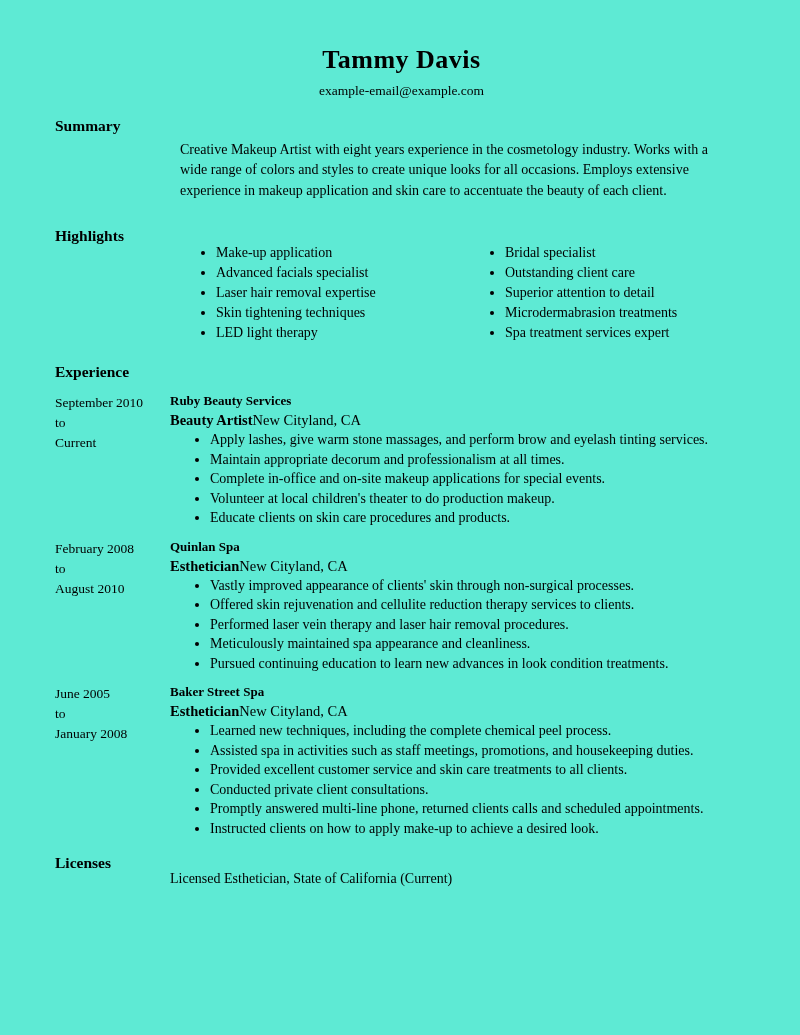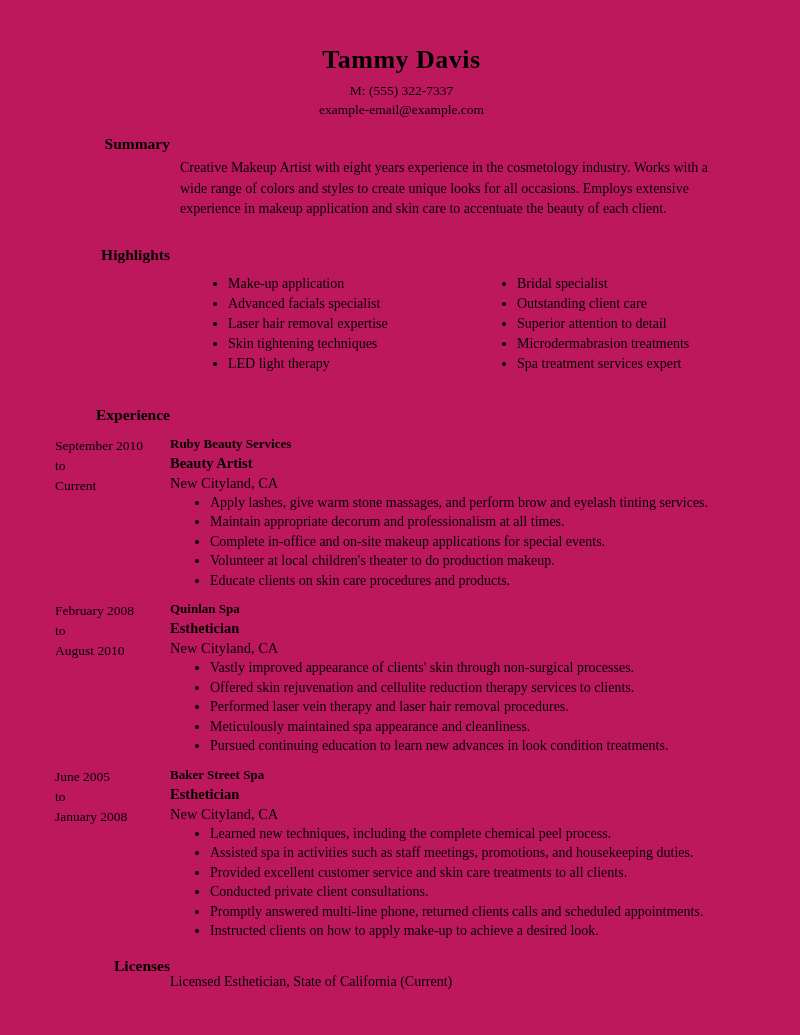--- a/index.html
+++ b/index.html
@@ -5,65 +5,64 @@
   * { box-sizing: border-box; }
   html, body { margin: 0; padding: 0; background: #ffffff; }
   body {
     color: #000000;
     font-family: "Liberation Serif", "DejaVu Serif", serif;
   }
   .page {
     width: 800px;
     min-height: 1035px;
     padding: 45px 52px 40px 55px;
-    background: #be185d;
+    background: #5eead4;
   }
 
   
   .header { text-align: center; margin-bottom: 14px; }
   .name { font-size: 26px; font-weight: bold; margin: 0 0 7px 0; letter-spacing: 0.5px; }
   .contact-line { font-size: 13.5px; line-height: 18.5px; }
 
   
   .section { margin-top: 15px; }
   .row { display: flex; }
   .left-col { width: 115px; flex: 0 0 115px; }
   .content-col { flex: 1; min-width: 0; }
-  h2.section-heading { font-size: 15.5px; font-weight: bold; margin: 0; line-height: 20px; text-align: right; }
+  h2.section-heading { font-size: 15.5px; font-weight: bold; margin: 0; line-height: 20px; }
   .pad-top { padding-top: 14px; }
 
   p.summary-text { margin: 10px; font-size: 14px; line-height: 20.5px; }
 
   
   .highlights-cols { display: flex; padding-top: 13px; }
   .highlights-cols ul {
-    width: 50%; margin: 16px; padding: 0 0 0 42px;
+    width: 50%; margin: 4px; padding: 0 0 0 42px;
     font-size: 14px; line-height: 20px;
   }
 
   
   .job { margin-top: 9px; }
   .dates { font-size: 13.5px; line-height: 20px; text-align: left; padding: 2px 6px 0 0; }
   .company { font-size: 13px; font-weight: bold; line-height: 19px; }
-  .title-row { display: flex; font-size: 14.5px; line-height: 20px; flex-direction: column; }
+  .title-row { display: flex; font-size: 14.5px; line-height: 20px; }
   .job-title { font-weight: bold; }
   .job-location { font-weight: normal; }
   ul.duties { margin: 0; padding: 0 0 0 40px; font-size: 14px; line-height: 19.5px; }
 
   
   .license-text { font-size: 14px; line-height: 20px; padding-top: 16px; }
 </style>
 </head>
 <body>
 
 <div class="page">
 
   <div class="header">
     <h1 class="name">Tammy Davis</h1>
-    <div class="contact-line">M: (555) 322-7337</div>
     <div class="contact-line">example-email@example.com</div>
   </div>
 
   <div class="section row">
     <div class="left-col">
       <h2 class="section-heading">Summary</h2>
     </div>
     <div class="content-col pad-top">
       <p class="summary-text">Creative Makeup Artist with eight years experience in the cosmetology industry. Works with a wide range of colors and styles to create unique looks for all occasions. Employs extensive experience in makeup application and skin care to accentuate the beauty of each client.</p>
     </div>

